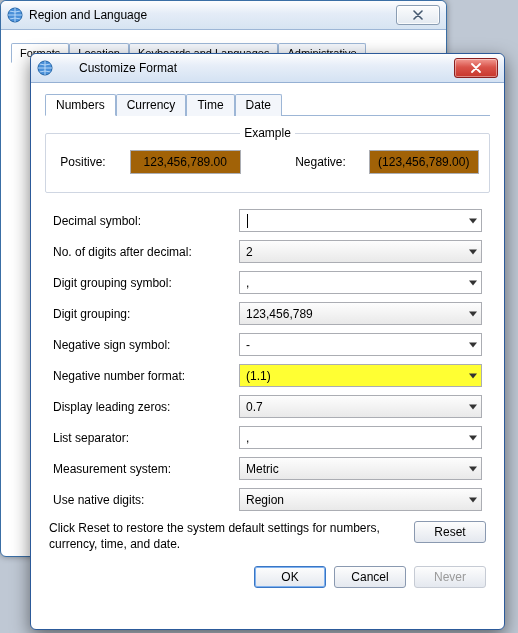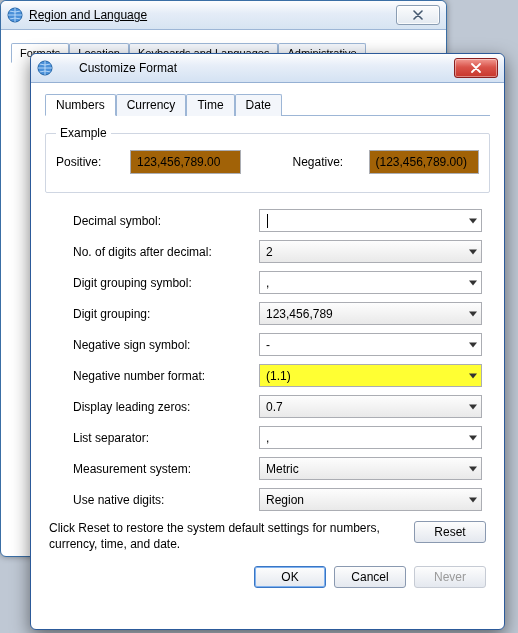--- a/index.html
+++ b/index.html
@@ -24,21 +24,20 @@
     border-radius: 6px;
     box-shadow: 0 0 6px rgba(0,0,0,.35);
   }
   .back-titlebar {
     height: 28px;
     background: linear-gradient(to bottom,#fdfdfe,#e4ecf7 45%,#d7e4f2);
     border-bottom: 1px solid #9db6d6;
     display: flex; align-items: center;
     padding: 0 6px;
     border-radius: 6px 6px 0 0;
-    text-decoration: underline;
   }
   .back-titlebar .globe {
     width:16px; height:16px; margin-right:6px;
     flex-shrink:0;
   }
   .back-titlebar .title { flex:1; font-size:12px; color:#000;}
   .back-close {
     width:42px; height:18px;
     border:1px solid #8a9db3;
     border-radius:3px;
@@ -122,37 +121,38 @@
     background:#fff;
     border-bottom:1px solid #fff;
     top:1px;
   }
 
   fieldset.example {
     border:1px solid #cfd6e2;
     border-radius:2px;
     padding:10px 10px 18px 10px;
     margin:0 0 16px 0;
+    text-align:center;
   }
   fieldset.example legend {font-size:12px;padding:0 4px;}
   .ex-row{display:flex;align-items:center;gap:20px;}
   .ex-row .lbl{width:54px; flex-shrink:0;}
   .ex-box{
     flex:1;
     height:22px;line-height:22px;
     border:1px solid #abadb3;
     background:#a16207;
     padding:0 6px;
     white-space: nowrap;
     overflow: hidden;
   }
   .ex-row .spacer{width:12px; flex-shrink:0;}
   .ex-row .lbl2{width:56px; flex-shrink:0;}
 
-  .form-rows { padding: 0 8px; margin-left: 20px; }
+  .form-rows { padding: 0 8px; }
   .form-row{
     display:flex;align-items:center;
     margin-bottom:8px;
   }
   .form-row .flbl{width:186px; flex-shrink:0;}
   .combo{
     flex:1;height:21px;
     border:1px solid #abadb3;
     background:linear-gradient(to bottom,#fdfdfd,#e9e9e9);
     display:flex;align-items:center;

